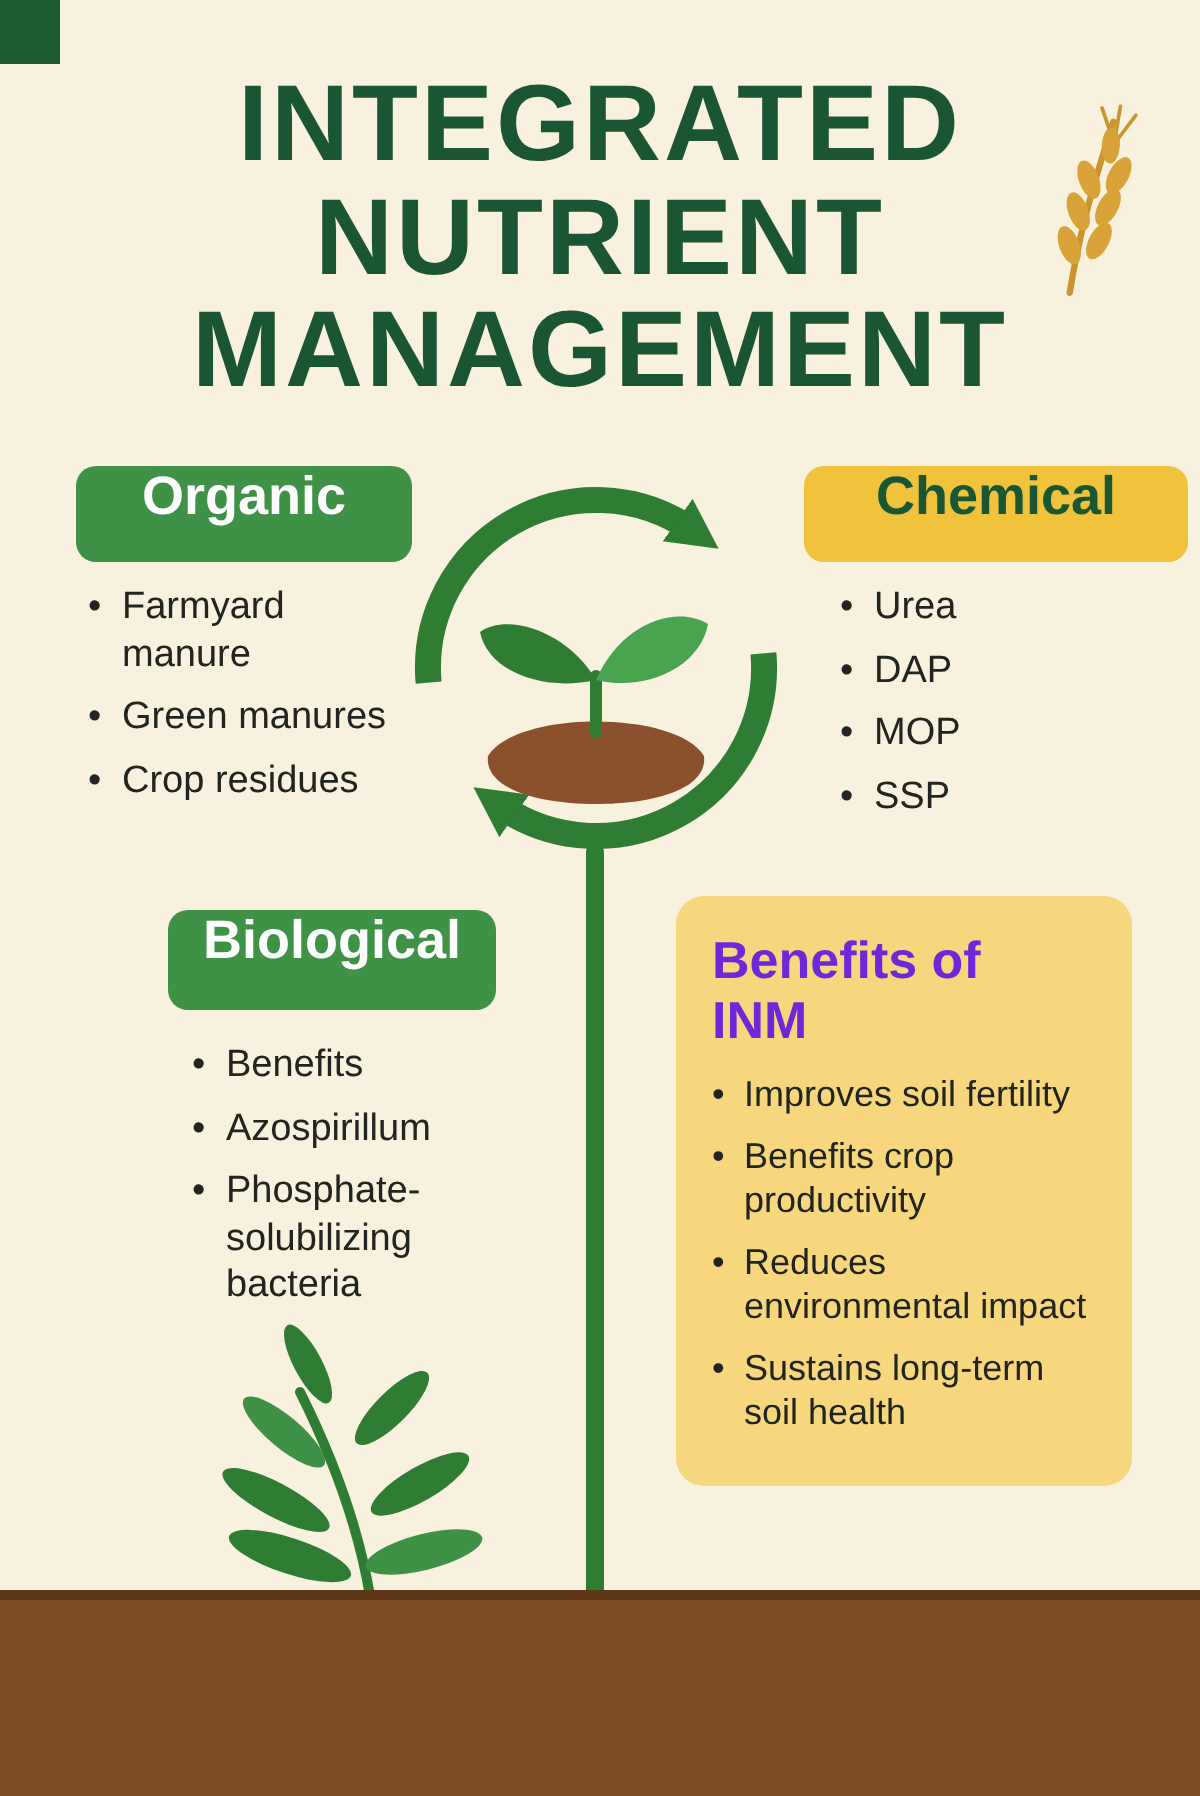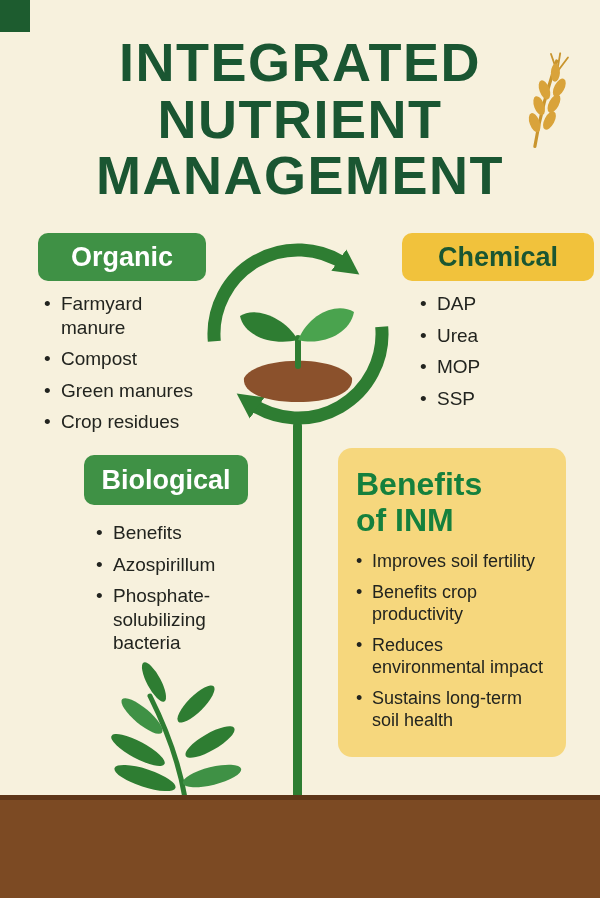--- a/index.html
+++ b/index.html
@@ -13,21 +13,21 @@
   .title {
     position:absolute; top:34px; left:0; width:100%;
     text-align:center; color:#1a5632; font-weight:800;
     font-size:54px; line-height:1.05; letter-spacing:1.5px;
   }
 
   .wheat { position:absolute; right:26px; top:50px; width:74px; height:100px; transform:rotate(6deg); }
 
   .badge {
     position:absolute; border-radius:10px; display:flex;
-    align-items:center; justify-content:center;
+    justify-content:center;
     font-weight:700; font-size:27px;
   }
   .badge-organic    { left:38px;  top:233px; width:168px; height:48px; background:#3f9145; color:#ffffff; }
   .badge-chemical   { left:402px; top:233px; width:192px; height:48px; background:#f1c23c; color:#1a5632; }
   .badge-biological { left:84px;  top:455px; width:164px; height:50px; background:#3f9145; color:#ffffff; }
 
   .list { position:absolute; margin:0; padding:0; list-style:none; font-size:19px; font-weight:500; color:#22241f; }
   .list li { position:relative; padding-left:17px; margin-bottom:8px; line-height:1.24; }
   .list li::before { content:"\2022"; position:absolute; left:0; top:0; }
   .list-organic    { left:44px;  top:292px; width:152px; }
@@ -39,21 +39,21 @@
   .stem-line {
     position:absolute; left:293px; top:422px; width:9px; height:380px;
     background:#2e7d32; border-radius:4px; z-index:1;
   }
 
   .benefits {
     position:absolute; left:338px; top:448px; width:228px;
     background:#f6d77d; border-radius:14px;
     padding:18px 16px 16px 18px; box-sizing:border-box; z-index:2;
   }
-  .benefits h2 { margin:0 0 12px 0; color:#15803d; font-size:32px; line-height:1.14; max-width:150px; font-weight:800; }
+  .benefits h2 { margin:0 0 12px 0; color:#6d28d9; font-size:26px; line-height:1.14; max-width:150px; font-weight:800; }
   .benefits ul { margin:0; padding:0; list-style:none; font-size:18px; font-weight:500; color:#22241f; }
   .benefits li { position:relative; padding-left:16px; margin-bottom:9px; line-height:1.22; }
   .benefits li::before { content:"\2022"; position:absolute; left:0; top:0; }
 
   .plant { position:absolute; left:90px; top:658px; width:178px; height:142px; z-index:2; }
 
   .soil {
     position:absolute; left:0; bottom:0; width:600px; height:103px;
     background:#7c4a23; border-top:5px solid #5e3618; box-sizing:border-box; z-index:3;
   }
@@ -83,31 +83,30 @@
     <ellipse cx="42" cy="43" rx="5.5" ry="11" fill="#d9a33a" transform="rotate(-26 42 43)"></ellipse>
     <ellipse cx="58" cy="39" rx="5.5" ry="11" fill="#d9a33a" transform="rotate(22 58 39)"></ellipse>
     <ellipse cx="52" cy="23" rx="5" ry="10" fill="#d9a33a" transform="rotate(-3 52 23)"></ellipse>
   </svg>
 
   <div class="badge badge-organic">
     <span>Organic</span>
   </div>
   <ul class="list list-organic">
     <li>Farmyard manure</li>
-    <li>Compost</li>
     <li>Green manures</li>
     <li>Crop residues</li>
   </ul>
 
   <div class="badge badge-chemical">
     <span>Chemical</span>
   </div>
   <ul class="list list-chemical">
+    <li>Urea</li>
     <li>DAP</li>
-    <li>Urea</li>
     <li>MOP</li>
     <li>SSP</li>
   </ul>
 
   <svg class="cycle" viewBox="0 0 220 220" aria-hidden="true">
     <defs>
       <marker id="ah" markerUnits="userSpaceOnUse" markerWidth="30" markerHeight="30" refX="9" refY="15" orient="auto">
         <path d="M0,2 L25,15 L0,28 Z" fill="#2e7d32"></path>
       </marker>
     </defs>

